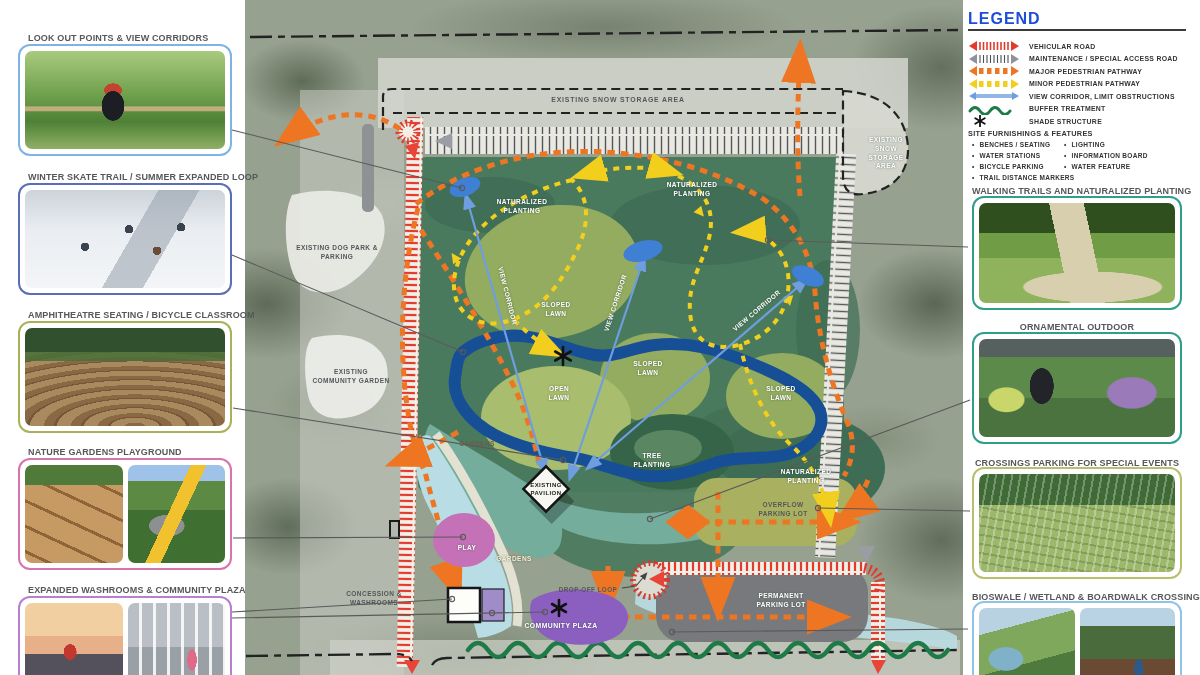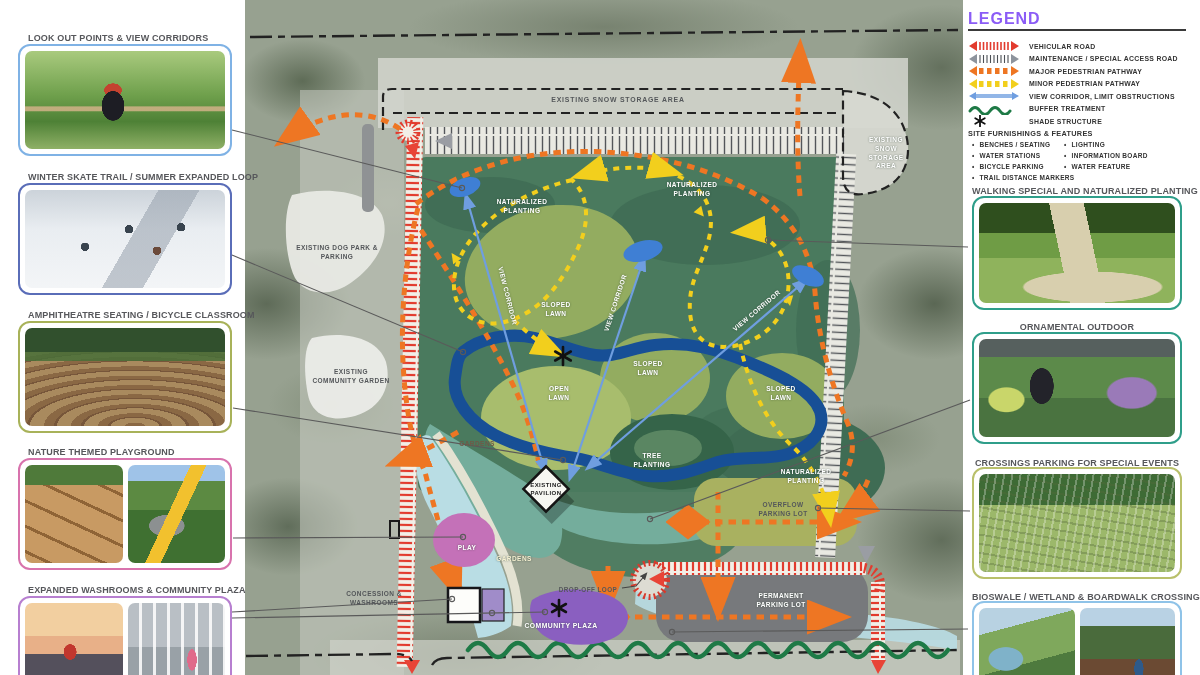--- a/index.html
+++ b/index.html
@@ -26,21 +26,21 @@
   .pl.dark{color:#54575a;text-shadow:none;}
   .pl.big{font-size:6.9px;letter-spacing:.8px;}
   
   .ctitle{position:absolute;font-weight:bold;font-size:9px;color:#56575b;letter-spacing:.15px;white-space:nowrap;}
   .cbox{position:absolute;border:2.5px solid #999;border-radius:12px;background:#fff;padding:5px;box-sizing:border-box;}
   .ph{width:100%;height:100%;border-radius:7px;}
   .duo{display:flex;gap:5px;height:100%;}
   .duo .ph{flex:1;height:100%;}
   .t-right{text-align:center;}
   
-  .legend-title{position:absolute;left:968px;top:10px;font-weight:bold;font-size:16px;letter-spacing:1px;color:#8b5cf6;}
+  .legend-title{position:absolute;left:968px;top:10px;font-weight:bold;font-size:16px;letter-spacing:1px;color:#1d4ed8;}
   .legend-rule{position:absolute;left:968px;top:29px;width:218px;height:2px;background:#3a3a3a;}
   .lrow{position:absolute;left:968px;display:flex;align-items:center;gap:9px;height:12px;}
   .lrow .sym{width:52px;height:12px;flex:0 0 52px;}
   .lrow .lbl{font-weight:bold;font-size:6.9px;color:#333;letter-spacing:.3px;white-space:nowrap;}
   .fhead{position:absolute;left:968px;font-weight:bold;font-size:7.3px;color:#333;letter-spacing:.3px;}
   .fitem{position:absolute;font-weight:bold;font-size:6.5px;color:#333;letter-spacing:.3px;white-space:nowrap;}
   .fitem::before{content:"\2022";margin-right:5px;}
   
   .p-lookout{background:
       radial-gradient(9% 24% at 44% 56%, #1d1d24 62%, transparent 64%),
@@ -326,21 +326,21 @@
     <div class="ctitle" style="left:28px;top:172px">WINTER SKATE TRAIL / SUMMER EXPANDED LOOP</div>
     <div class="cbox" style="left: 18px; top: 183px; width: 214px; height: 112px; border-color: rgb(90, 109, 184);">
       <div class="ph p-skate"></div>
     </div>
 
     <div class="ctitle" style="left:28px;top:310px">AMPHITHEATRE SEATING / BICYCLE CLASSROOM</div>
     <div class="cbox" style="left: 18px; top: 321px; width: 214px; height: 112px; border-color: rgb(168, 178, 89);">
       <div class="ph p-amphi"></div>
     </div>
 
-    <div class="ctitle" style="left:28px;top:447px">NATURE THEMED PLAYGROUND</div>
+    <div class="ctitle" style="left:28px;top:447px">NATURE GARDENS PLAYGROUND</div>
     <div class="cbox" style="left: 18px; top: 458px; width: 214px; height: 112px; border-color: rgb(216, 115, 173);">
       <div class="duo">
         <div class="ph p-logs"></div>
         <div class="ph p-slide"></div>
       </div>
     </div>
 
     <div class="ctitle" style="left:28px;top:585px">EXPANDED WASHROOMS &amp; COMMUNITY PLAZA</div>
     <div class="cbox" style="left: 18px; top: 596px; width: 214px; height: 112px; border-color: rgb(183, 127, 208);">
       <div class="duo">
@@ -421,21 +421,21 @@
     <div class="fitem" style="left:972px;top:141px">BENCHES / SEATING</div>
     <div class="fitem" style="left:972px;top:152px">WATER STATIONS</div>
     <div class="fitem" style="left:972px;top:163px">BICYCLE PARKING</div>
     <div class="fitem" style="left:972px;top:174px">TRAIL DISTANCE MARKERS</div>
     <div class="fitem" style="left:1064px;top:141px">LIGHTING</div>
     <div class="fitem" style="left:1064px;top:152px">INFORMATION BOARD</div>
     <div class="fitem" style="left:1064px;top:163px">WATER FEATURE</div>
   </div>
 
   <div>
-    <div class="ctitle t-right" style="left:972px;top:186px;width:210px">WALKING SPECIAL AND NATURALIZED PLANTING</div>
+    <div class="ctitle t-right" style="left:972px;top:186px;width:210px">WALKING TRAILS AND NATURALIZED PLANTING</div>
     <div class="cbox" style="left: 972px; top: 196px; width: 210px; height: 114px; border-color: rgb(47, 158, 138);">
       <div class="ph p-trail"></div>
     </div>
 
     <div class="ctitle t-right" style="left:972px;top:322px;width:210px">ORNAMENTAL OUTDOOR</div>
     <div class="cbox" style="left: 972px; top: 332px; width: 210px; height: 112px; border-color: rgb(47, 158, 138);">
       <div class="ph p-garden"></div>
     </div>
 
     <div class="ctitle t-right" style="left:972px;top:458px;width:210px">CROSSINGS PARKING FOR SPECIAL EVENTS</div>

